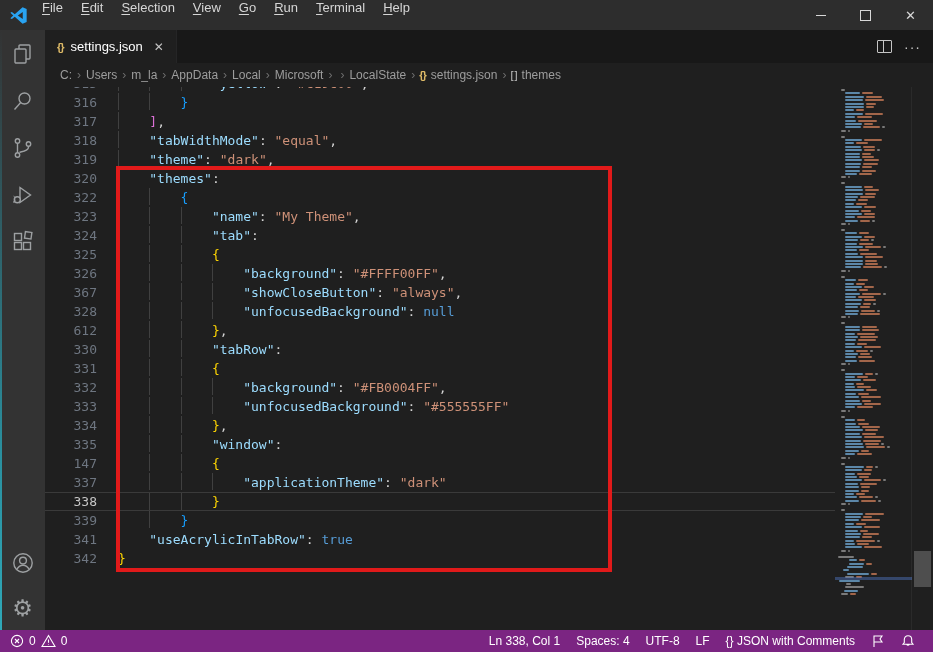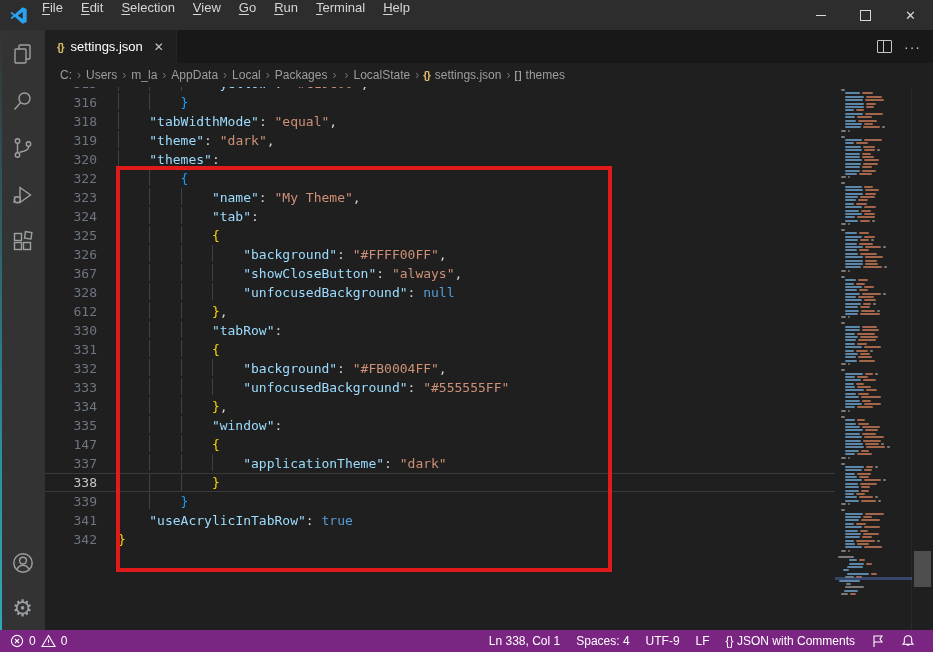--- a/index.html
+++ b/index.html
@@ -186,36 +186,37 @@
         <span class="crumb">C:</span>
         <span class="crumb-sep">›</span>
         <span class="crumb">Users</span>
         <span class="crumb-sep">›</span>
         <span class="crumb">m_la</span>
         <span class="crumb-sep">›</span>
         <span class="crumb">AppData</span>
         <span class="crumb-sep">›</span>
         <span class="crumb">Local</span>
         <span class="crumb-sep">›</span>
-        <span class="crumb">Packages</span>
+        <span class="crumb">Microsoft</span>
         <span class="crumb-sep">›</span>
         <span class="crumb-sep">›</span>
         <span class="crumb">LocalState</span>
         <span class="crumb-sep">›</span>
         <span class="braces bc-braces">{}</span>
         <span class="crumb">settings.json</span>
         <span class="crumb-sep">›</span>
         <span class="arr-ic">[ ]</span>
         <span class="crumb">themes</span>
       </div>
 
     <div class="editor">
       <div class="code-area">
           <div class="row partial"><span class="ln">315</span><span class="ig"></span><span class="ig"></span><span class="ig"></span><span class="tk-k">"yellow"</span><span class="tk-p">: </span><span class="tk-s">"#C19C00"</span><span class="tk-p">,</span></div>
           <div class="row"><span class="ln">316</span><span class="ig"></span><span class="ig"></span><span class="tk-b3">}</span></div>
+          <div class="row"><span class="ln">317</span><span class="ig"></span><span class="tk-b2">]</span><span class="tk-p">,</span></div>
           <div class="row"><span class="ln">318</span><span class="ig"></span><span class="tk-k">"tabWidthMode"</span><span class="tk-p">: </span><span class="tk-s">"equal"</span><span class="tk-p">,</span></div>
           <div class="row"><span class="ln">319</span><span class="ig"></span><span class="tk-k">"theme"</span><span class="tk-p">: </span><span class="tk-s">"dark"</span><span class="tk-p">,</span></div>
           <div class="row"><span class="ln">320</span><span class="ig"></span><span class="tk-k">"themes"</span><span class="tk-p">:</span></div>
           <div class="row"><span class="ln">322</span><span class="ig"></span><span class="ig"></span><span class="tk-b3">{</span></div>
           <div class="row"><span class="ln">323</span><span class="ig"></span><span class="ig"></span><span class="ig"></span><span class="tk-k">"name"</span><span class="tk-p">: </span><span class="tk-s">"My Theme"</span><span class="tk-p">,</span></div>
           <div class="row"><span class="ln">324</span><span class="ig"></span><span class="ig"></span><span class="ig"></span><span class="tk-k">"tab"</span><span class="tk-p">:</span></div>
           <div class="row"><span class="ln">325</span><span class="ig"></span><span class="ig"></span><span class="ig"></span><span class="tk-b1">{</span></div>
           <div class="row"><span class="ln">326</span><span class="ig"></span><span class="ig"></span><span class="ig"></span><span class="ig"></span><span class="tk-k">"background"</span><span class="tk-p">: </span><span class="tk-s">"#FFFF00FF"</span><span class="tk-p">,</span></div>
           <div class="row"><span class="ln">367</span><span class="ig"></span><span class="ig"></span><span class="ig"></span><span class="ig"></span><span class="tk-k">"showCloseButton"</span><span class="tk-p">: </span><span class="tk-s">"always"</span><span class="tk-p">,</span></div>
           <div class="row"><span class="ln">328</span><span class="ig"></span><span class="ig"></span><span class="ig"></span><span class="ig"></span><span class="tk-k">"unfocusedBackground"</span><span class="tk-p">: </span><span class="tk-w">null</span></div>
@@ -852,21 +853,21 @@
       <svg width="15" height="14" viewBox="0 0 15 14">
           <path d="M7.5 1.5 14 12.5H1z"></path>
           <path d="M7.5 5.5v3.2M7.5 10.5v.6"></path>
         </svg>
     </span>
     <span>0</span>
   </div>
   <div class="sb-right">
     <span class="sb-item">Ln 338, Col 1</span>
     <span class="sb-item">Spaces: 4</span>
-    <span class="sb-item">UTF-9</span>
+    <span class="sb-item">UTF-8</span>
     <span class="sb-item">LF</span>
     <span class="sb-item"><span>{}</span> <span>JSON with Comments</span></span>
     <span class="sb-item sb-ic">
       <svg width="14" height="14" viewBox="0 0 14 14">
           <path d="M3 13V1.5M3 2h8l-2 3 2 3H3"></path>
         </svg>
     </span>
     <span class="sb-item sb-ic">
       <svg width="14" height="14" viewBox="0 0 14 14">
           <path d="M7 1.8c2.3 0 3.7 1.7 3.7 3.8v2.9l1.3 1.7H2l1.3-1.7V5.6c0-2.1 1.4-3.8 3.7-3.8zM5.8 10.5a1.3 1.3 0 0 0 2.4 0"></path>

